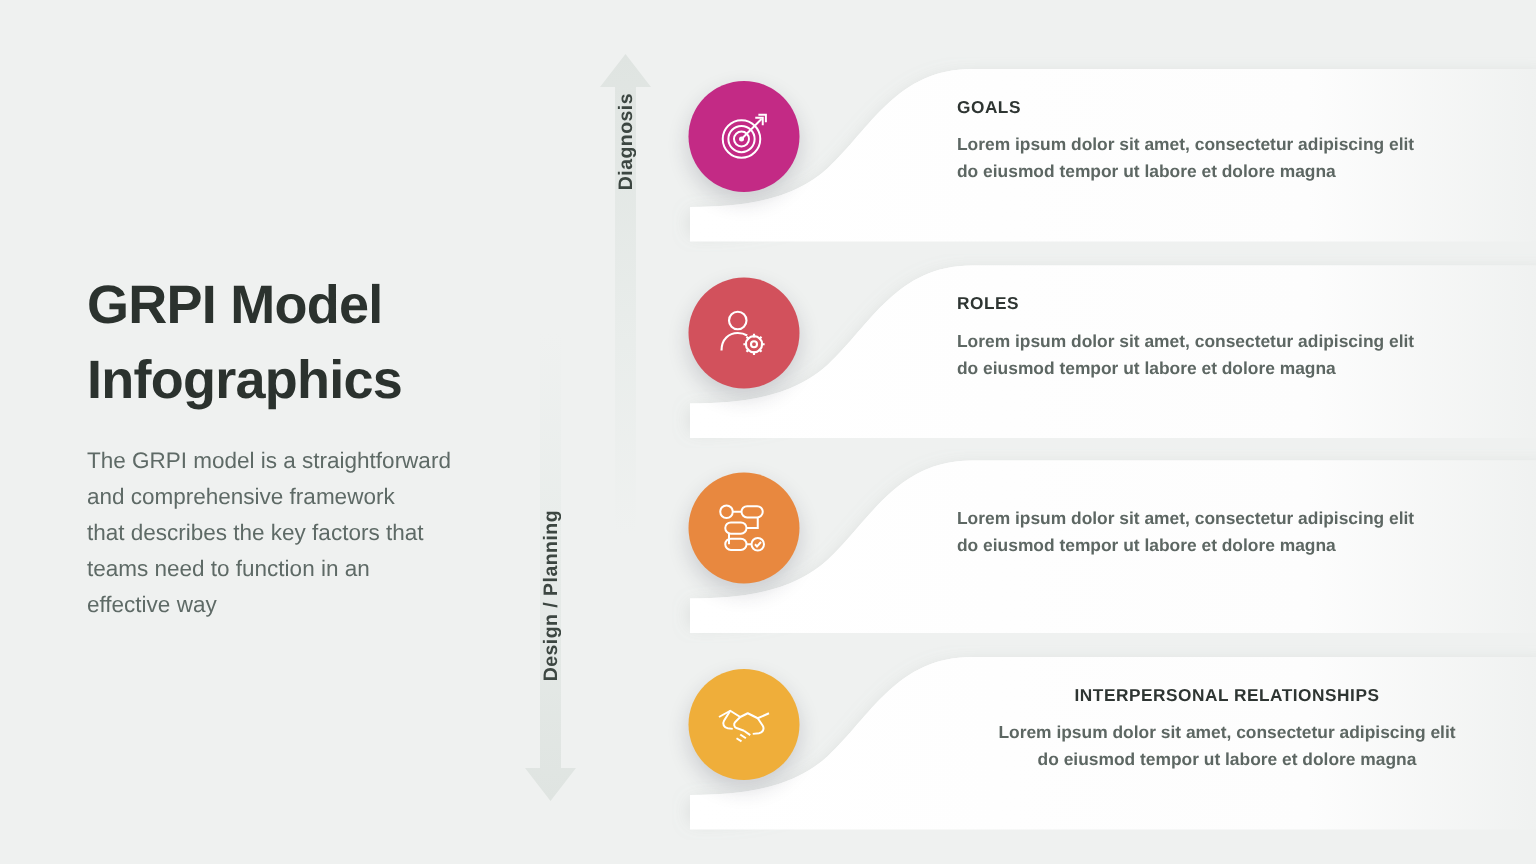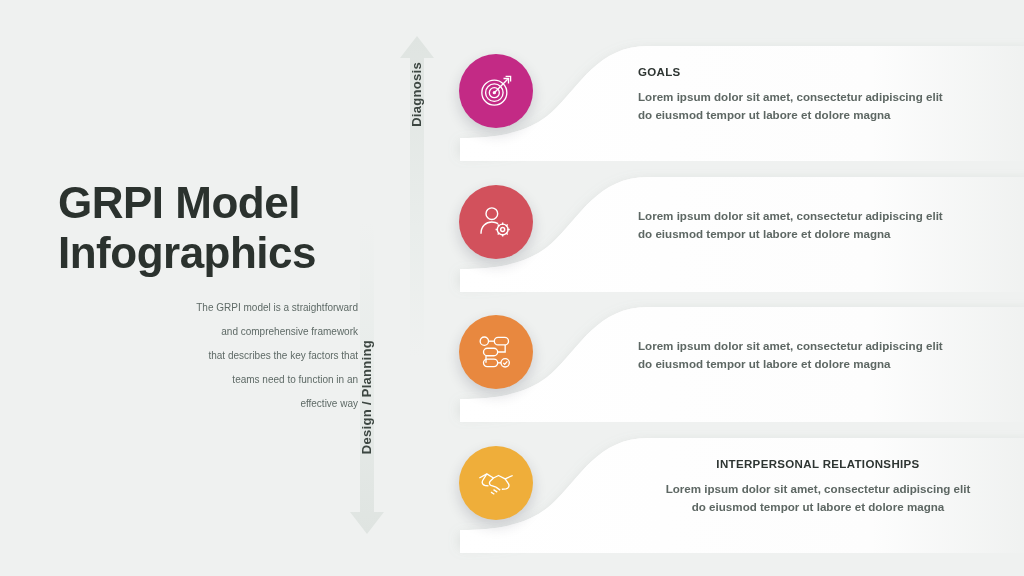--- a/index.html
+++ b/index.html
@@ -16,35 +16,34 @@
   }
 
   
   #left-panel {
     position: absolute;
     left: 58px;
     top: 178px;
     width: 300px;
   }
   #page-title {
-    font-size: 44px;
+    font-size: 36px;
     line-height: 50px;
     font-weight: 700;
     color: #2b322e;
     letter-spacing: -0.5px;
     margin: 0;
     white-space: pre-line;
   }
   #page-description {
     margin: 18px 0 0 0;
-    font-size: 10px;
+    font-size: 15px;
     line-height: 24px;
     color: #5e6a66;
     white-space: pre-line;
-    text-align: right;
   }
 
   
   #arrows {
     position: absolute;
     left: 338px;
     top: 0;
     width: 110px;
     height: 576px;
   }
@@ -239,20 +238,21 @@
   <div class="icon-circle" style="background: rgb(210, 81, 92);">
     <svg viewBox="0 0 48 48" fill="none" stroke="#ffffff" stroke-width="1.7">
       <circle cx="19" cy="14" r="7"></circle>
       <path d="M6 38 C6 29 12 24 19 24 C22 24 24.5 24.7 26.5 26"></path>
       <circle cx="32" cy="33" r="6.5"></circle>
       <circle cx="32" cy="33" r="2.4"></circle>
       <path d="M32 24.5 L32 27.5 M32 38.5 L32 41.5 M23.5 33 L26.5 33 M37.5 33 L40.5 33 M26 27 L28.1 29.1 M35.9 36.9 L38 39 M38 27 L35.9 29.1 M28.1 36.9 L26 39"></path>
     </svg>
   </div>
   <div class="row-text">
+    <p class="row-title">ROLES</p>
     <p class="row-body">Lorem ipsum dolor sit amet, consectetur adipiscing elit
 do eiusmod tempor ut labore et dolore magna</p>
   </div>
 </div>
 
 <div class="row" id="row-2">
   <svg class="ribbon" viewBox="0 0 584 130" preserveAspectRatio="none">
     <defs>
       <linearGradient id="rib2" x1="0" y1="0" x2="1" y2="0">
         <stop offset="0%" stop-color="#ffffff"></stop>

